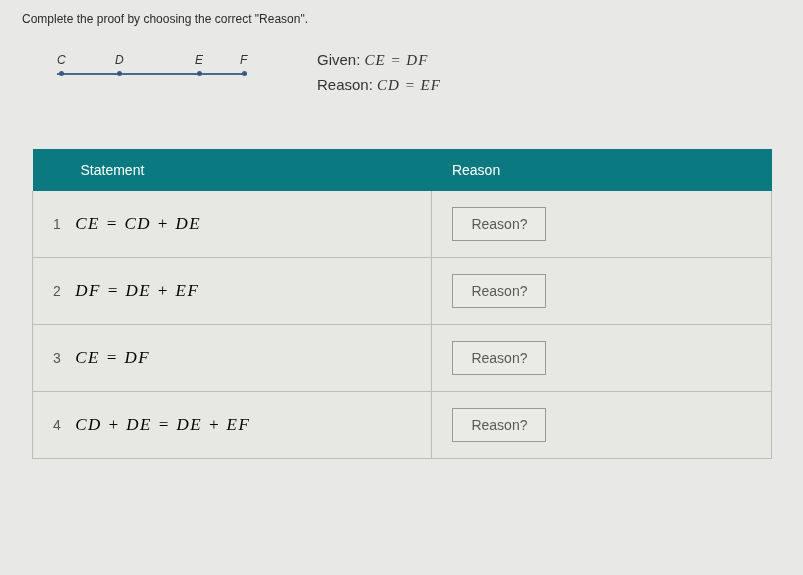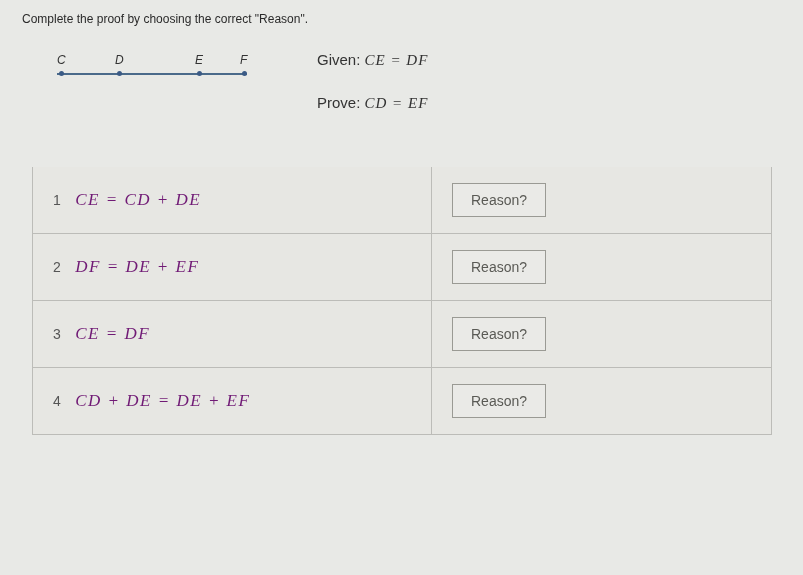--- a/index.html
+++ b/index.html
@@ -56,21 +56,21 @@
       font-style: italic;
       color: #333;
     }
     .label-c { left: 0px; }
     .label-d { left: 58px; }
     .label-e { left: 138px; }
     .label-f { left: 183px; }
     .given-prove {
       display: flex;
       flex-direction: column;
-      gap: 25px;
+      gap: 7px;
     }
     .gp-line {
       font-size: 15px;
       color: #333;
     }
     .math-inline {
       font-family: 'Times New Roman', serif;
       font-style: italic;
       letter-spacing: 1px;
     }
@@ -99,21 +99,21 @@
     .stmt-number {
       color: #555;
       font-size: 14px;
       margin-right: 10px;
     }
     .statement-math {
       font-family: 'Times New Roman', serif;
       font-style: italic;
       font-size: 17px;
       letter-spacing: 1.5px;
-      color: #701a75;
+      color: #000000;
     }
     .reason-cell { width: 340px; }
     .reason-button {
       display: inline-block;
       border: 1.5px solid #9a9a94;
       border-radius: 0;
       padding: 8px 18px;
       font-size: 14px;
       color: #5a5a55;
       background: rgba(255,255,255,0.15);
@@ -136,28 +136,32 @@
     <div class="point-label label-d">D</div>
     <div class="point-label label-e">E</div>
     <div class="point-label label-f">F</div>
   </div>
   <div class="given-prove">
     <div class="gp-line">
       <span>Given:</span>
       <span class="math-inline">CE = DF</span>
     </div>
     <div class="gp-line">
-      <span>Prove:</span>
+      <span>Reason:</span>
       <span class="math-inline">CD = EF</span>
     </div>
   </div>
 </div>
 
 <table class="proof-table">
   <tbody>
+      <tr class="table-header">
+    <td class="header-statement">Statement</td>
+    <td>Reason</td>
+  </tr>
   <tr class="proof-row">
     <td>
       <span class="stmt-number">1</span>
       <span class="statement-math">CE = CD + DE</span>
     </td>
     <td class="reason-cell">
       <span class="reason-button">Reason?</span>
     </td>
   </tr>
   <tr class="proof-row">

